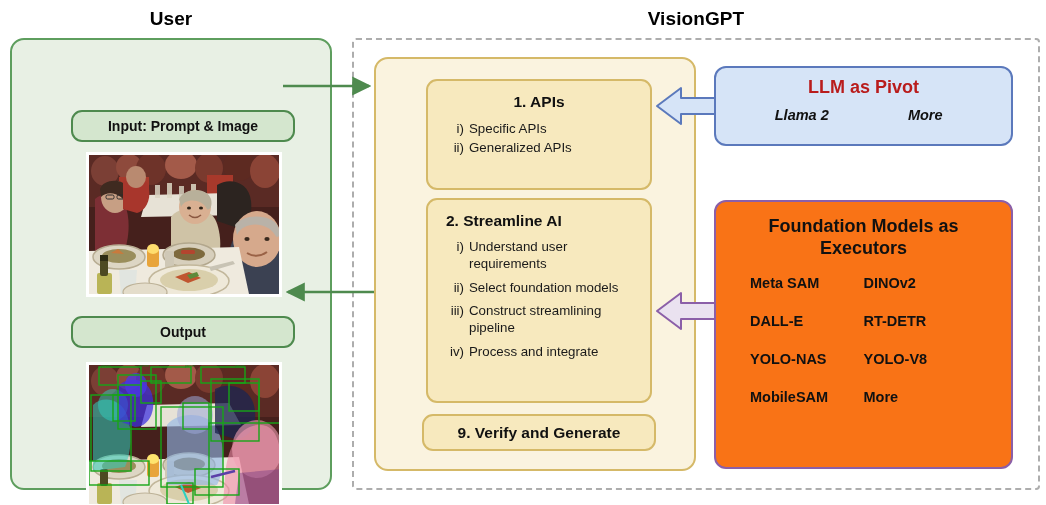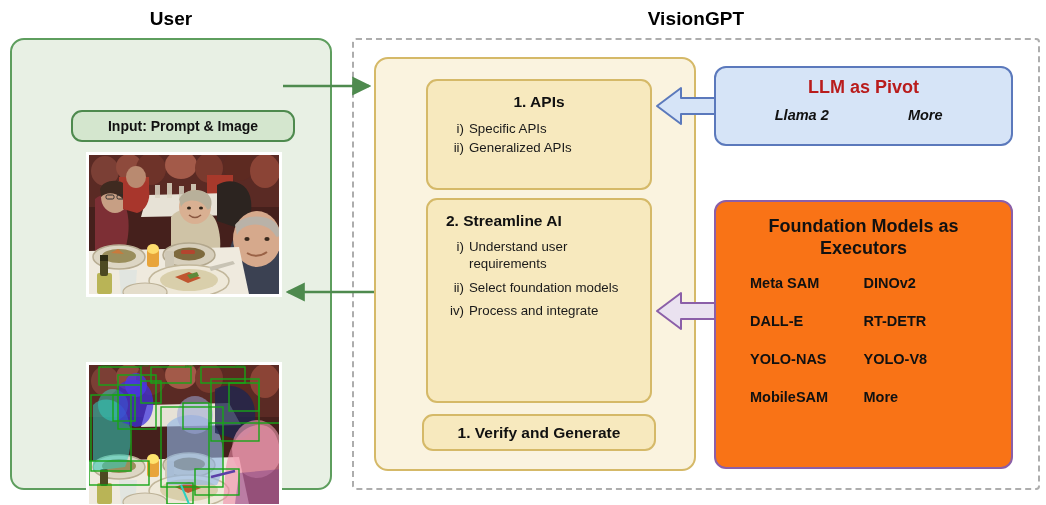--- a/index.html
+++ b/index.html
@@ -297,20 +297,23 @@
 
           <path d="M30 115 l18 0 l-2 24 l-14 0 z" fill="#dfe4e0" opacity="0.9"></path>
 
           <ellipse cx="56" cy="137" rx="22" ry="9" fill="#e4ddcb" stroke="#bdb298" stroke-width="1.2"></ellipse>
 
           <path d="M120 112 l24 -6 l2 3 l-24 7 z" fill="#c8c3b4"></path>
         </g>
       </svg>
     </div>
 
+    <div class="green-pill" id="output-pill">
+      <span>Output</span>
+    </div>
 
     <div class="photo-frame" id="photo-output">
       <svg class="photo-canvas" viewBox="0 0 190 139" preserveAspectRatio="none">
         <defs>
           <clipPath id="oclip">
               <rect x="0" y="0" width="190" height="139"></rect>
             </clipPath>
         </defs>
         <g clip-path="url(#oclip)">
 
@@ -430,28 +433,32 @@
       <ul class="roman">
         <li>
           <span class="rn">i)</span>
           <span class="tx">Understand user requirements</span>
         </li>
         <li>
           <span class="rn">ii)</span>
           <span class="tx">Select foundation models</span>
         </li>
         <li>
+          <span class="rn">iii)</span>
+          <span class="tx">Construct streamlining pipeline</span>
+        </li>
+        <li>
           <span class="rn">iv)</span>
           <span class="tx">Process and integrate</span>
         </li>
       </ul>
     </div>
 
     <div class="cream-box" id="box-verify">
-      <span class="verify-label">1. Verify and Generate</span>
+      <span class="verify-label">9. Verify and Generate</span>
     </div>
   </div>
 
   <div class="conn" style="left:655px; top:82px; width:72px; height:48px;">
     <svg width="72" height="48" viewBox="0 0 72 48">
       <path d="M2 24 L26 6 L26 16 L70 16 L70 32 L26 32 L26 42 Z" fill="#D6E4F7" stroke="#5B79BC" stroke-width="2" stroke-linejoin="round"></path>
     </svg>
   </div>
 
   <div class="conn" style="left:655px; top:287px; width:72px; height:48px;">

